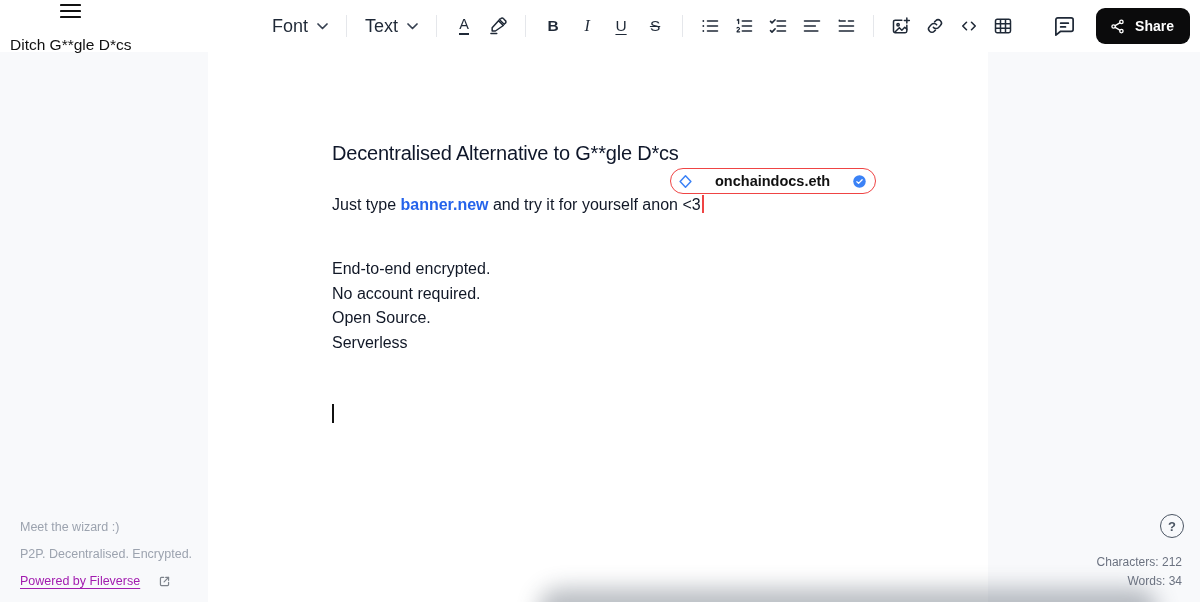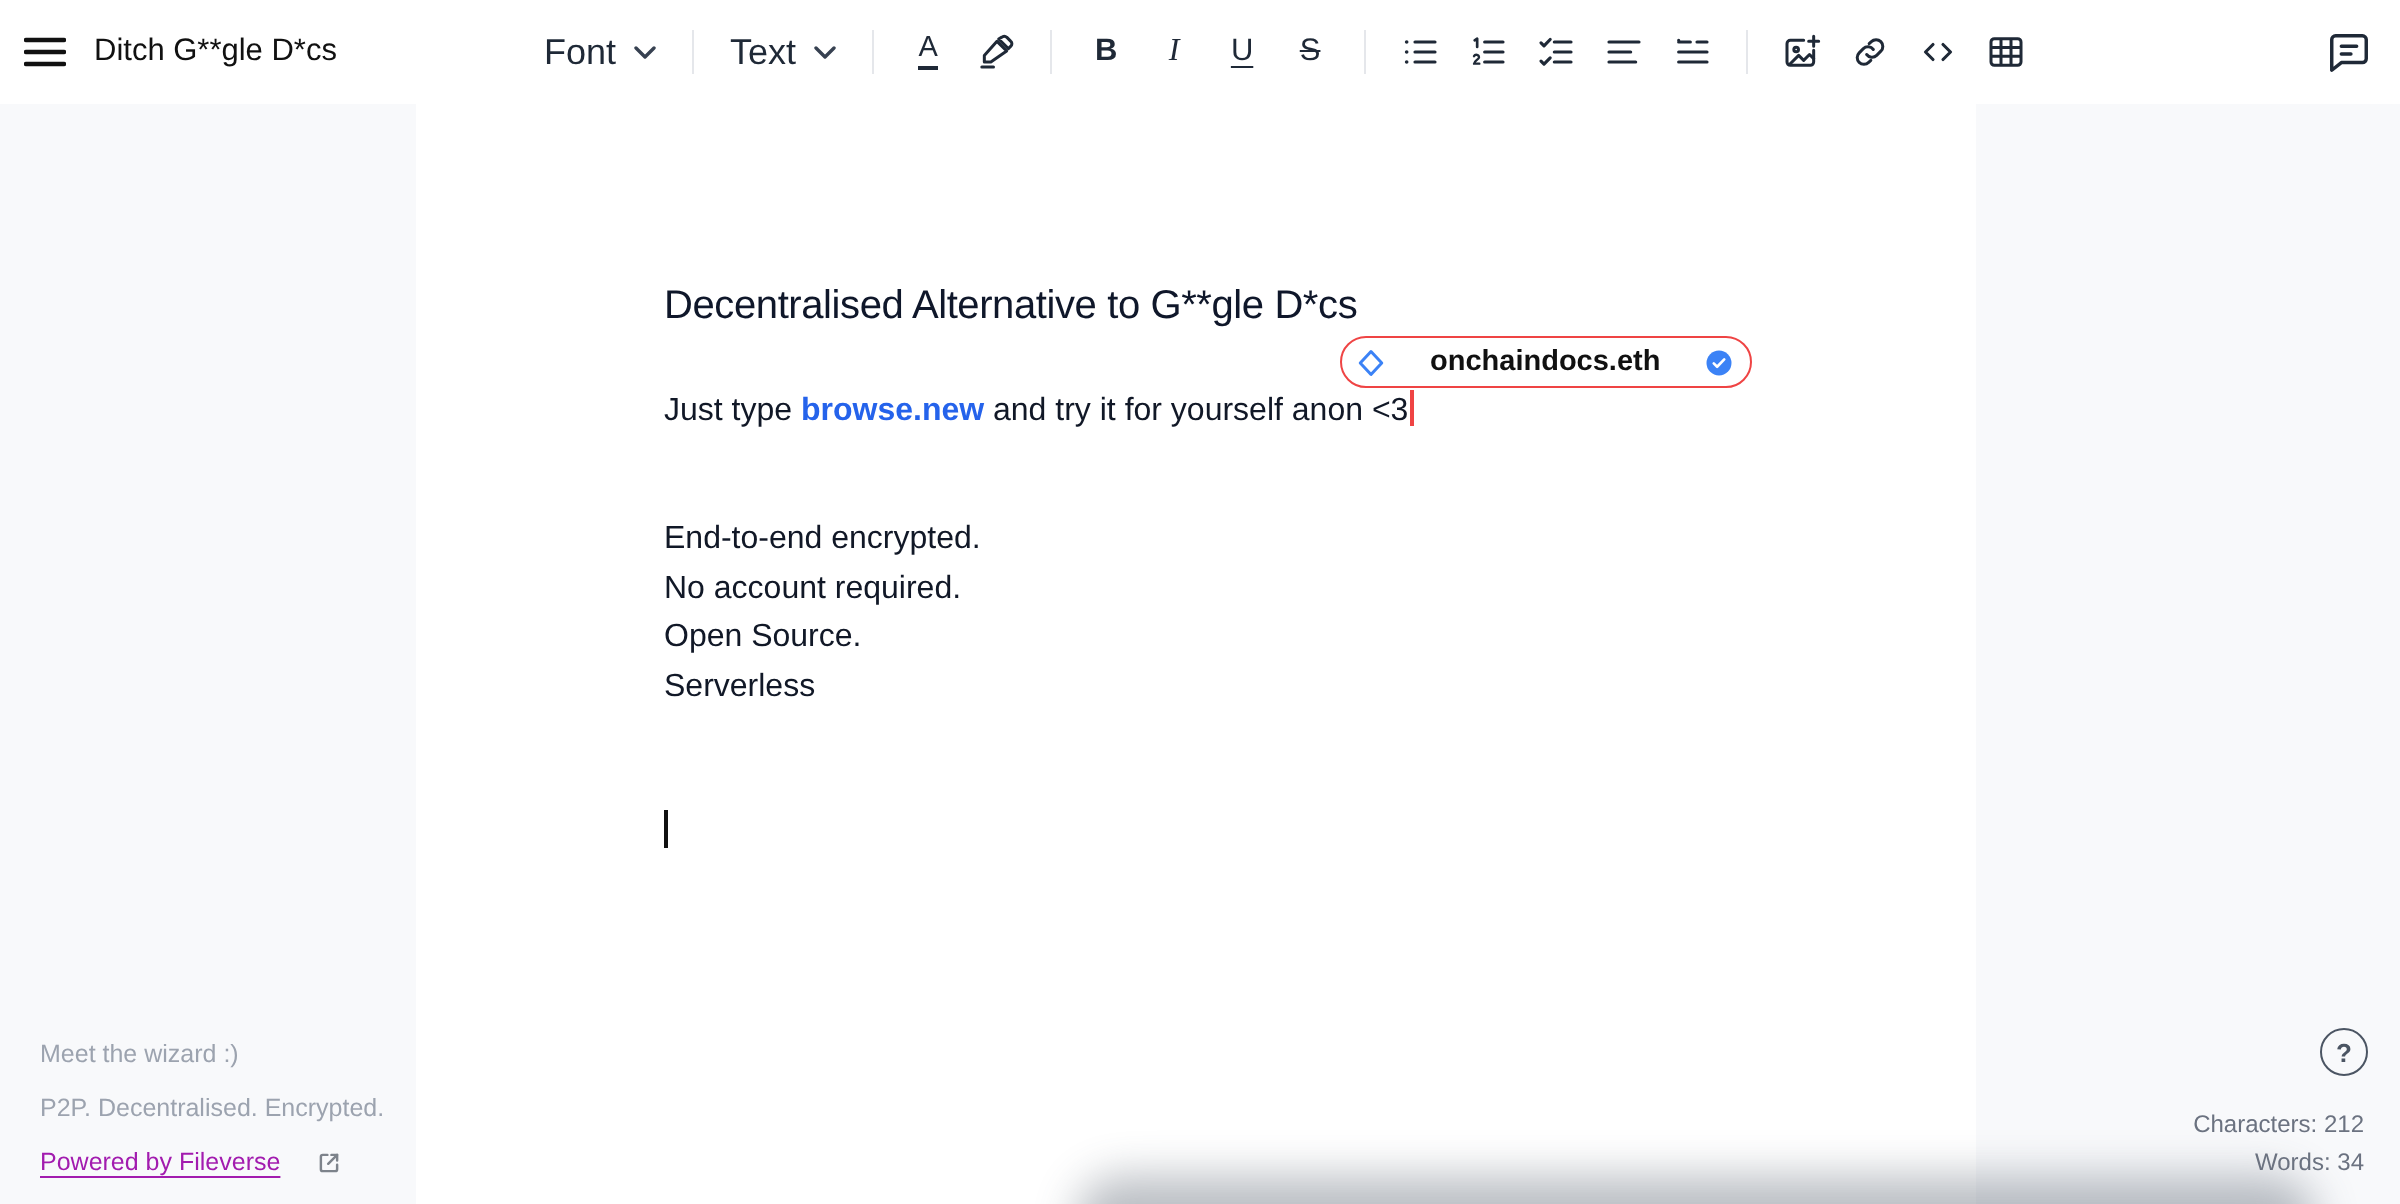--- a/index.html
+++ b/index.html
@@ -10,21 +10,21 @@
     font-family:"Liberation Sans", sans-serif;
     color:#111827;
   }
 
   
   .topbar {
     position:absolute; top:0; left:0; width:1200px; height:52px;
     background:#ffffff; z-index:20;
     display:flex; align-items:center;
   }
-  .topbar-left { display:flex; align-items:center; gap:13px; padding-left:10px; }
+  .topbar-left { display:flex; align-items:center; gap:13px; padding-left:10px;flex-direction:column; }
   .hamburger { width:24px; height:24px; display:flex; align-items:center; justify-content:center; cursor:pointer; background:none; border:none; padding:0; }
   .doc-title { font-size:15.5px; font-weight:500; color:#111; white-space:nowrap; }
 
   .toolbar-center {
     position:absolute; left:266px; top:0; height:52px;
     display:flex; align-items:center; gap:4px;
   }
   .tb-divider { width:1px; height:22px; background:#e5e7eb; margin:0 8px; }
   .tb-btn {
     height:30px; min-width:30px; padding:0 4px;
@@ -241,20 +241,31 @@
   </div>
 
   <div class="topbar-right">
     <button class="tb-btn">
       <span>
         <svg width="23" height="23" viewBox="0 0 24 24" fill="none" stroke="#1f2937" stroke-width="1.8" stroke-linecap="round" stroke-linejoin="round">
             <path d="M21 15a2 2 0 0 1-2 2H8l-5 4V5a2 2 0 0 1 2-2h14a2 2 0 0 1 2 2z"></path>
             <path d="M8 8.5h8M8 12.5h5"></path>
           </svg>
       </span>
+    </button>
+    <button class="share-btn">
+      <span>
+        <svg width="17" height="17" viewBox="0 0 24 24" fill="none" stroke="#ffffff" stroke-width="1.9" stroke-linecap="round">
+            <circle cx="17.5" cy="5.5" r="2.4"></circle>
+            <circle cx="6.5" cy="12" r="2.4"></circle>
+            <circle cx="17.5" cy="18.5" r="2.4"></circle>
+            <path d="M8.7 10.8l6.6-4M8.7 13.2l6.6 4"></path>
+          </svg>
+      </span>
+      <span>Share</span>
     </button>
   </div>
 </header>
 
 <main class="canvas">
   <div class="content">
     <h1 class="doc-heading">Decentralised Alternative to G**gle D*cs</h1>
 
 
     <p class="para p2">
@@ -265,21 +276,21 @@
             </svg>
         </span>
         <span class="collab-name">onchaindocs.eth</span>
         <span>
           <svg width="15" height="15" viewBox="0 0 24 24">
               <circle cx="12" cy="12" r="10" fill="#3b82f6"></circle>
               <path d="M7.8 12.3l2.7 2.7 5.7-5.9" stroke="#fff" stroke-width="2.1" fill="none" stroke-linecap="round" stroke-linejoin="round"></path>
             </svg>
         </span>
       </span>
-      <span>Just type </span><a class="doc-link">browse.new</a><span> and try it for yourself anon &lt;3</span><span class="caret-red"></span>
+      <span>Just type </span><a class="doc-link">banner.new</a><span> and try it for yourself anon &lt;3</span><span class="caret-red"></span>
     </p>
 
     <div class="features">
       <div>End-to-end encrypted.</div>
       <div>No account required.</div>
       <div>Open Source.</div>
       <div>Serverless</div>
     </div>
 
     <p class="para placeholder-line"><span class="caret-black"></span></p>

